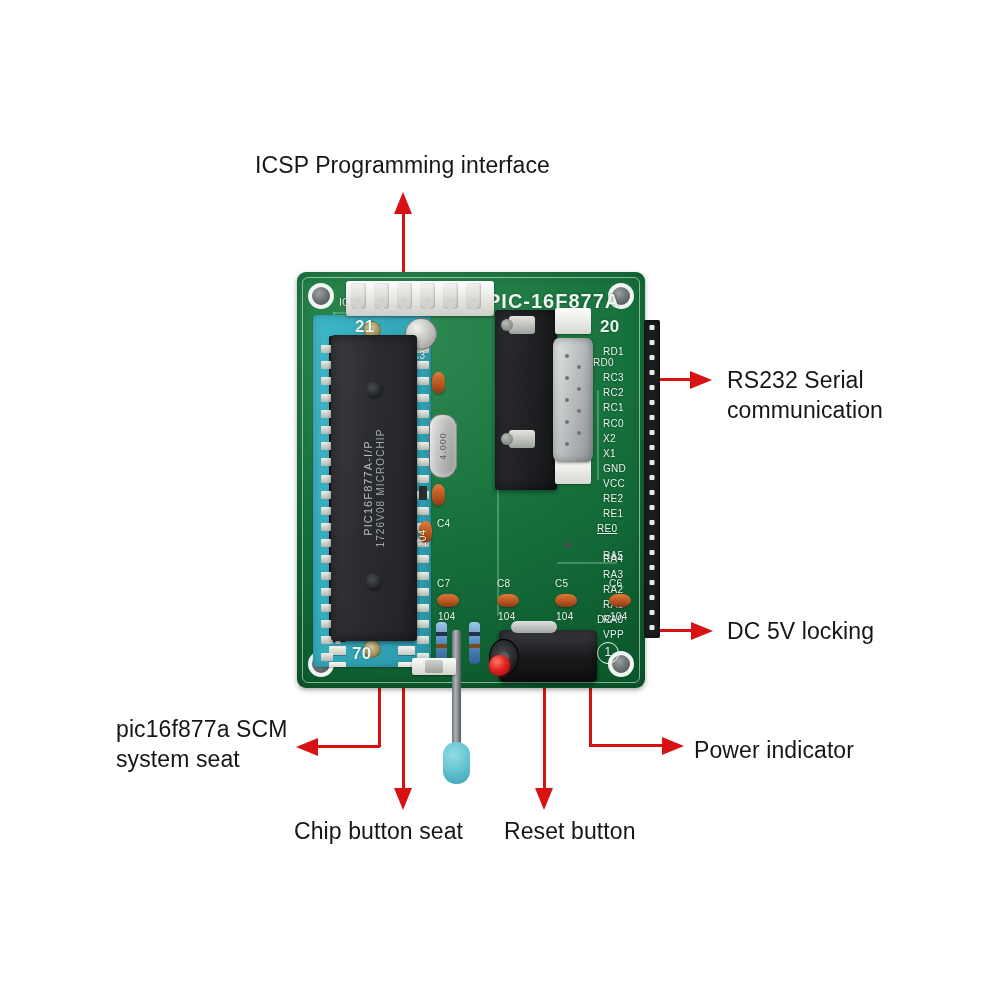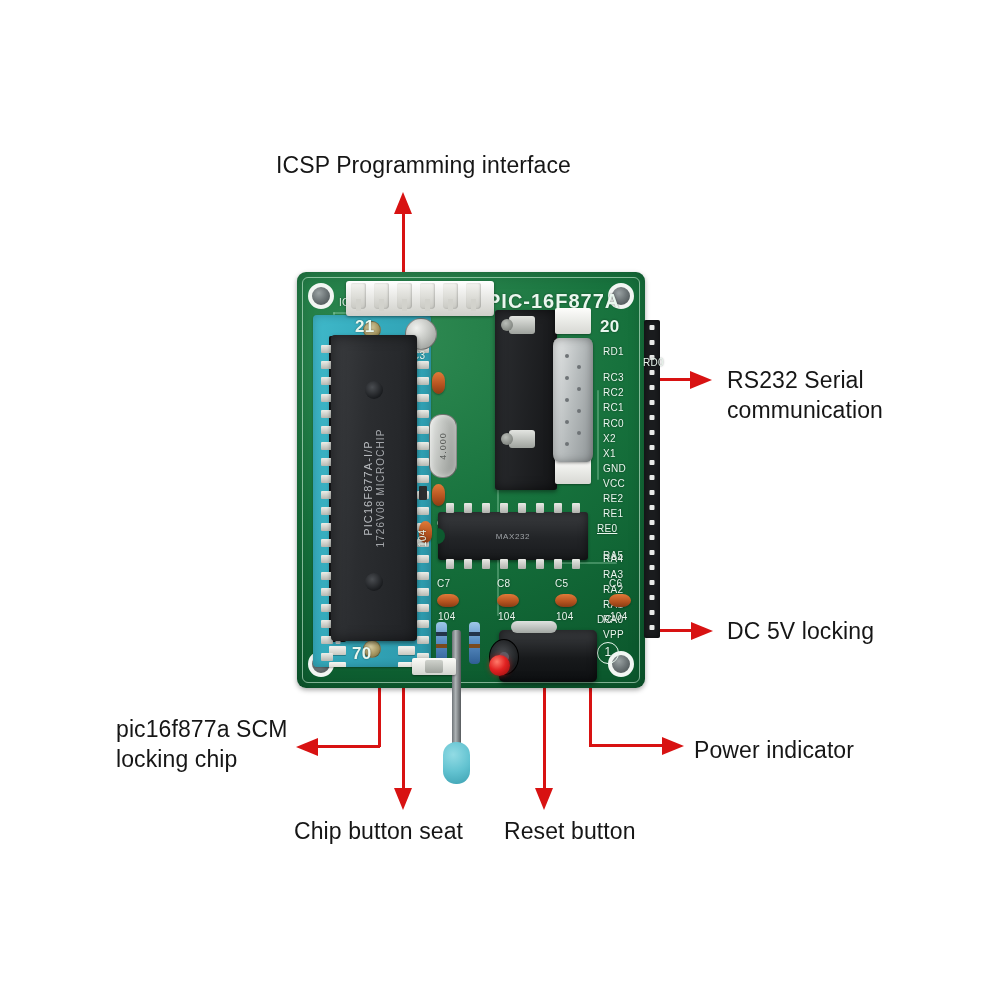--- a/index.html
+++ b/index.html
@@ -263,31 +263,31 @@
     z-index:4;
   }
 
   
   .smd{position:absolute;background:#2a2c2e;border-radius:1px;}
   .trace{position:absolute;background:rgba(180,235,200,.30);border-radius:1px;}
 </style>
 </head>
 <body>
 
-<div class="label" style="left:276px; top:150px;text-align:center;">ICSP Programming interface</div>
+<div class="label" style="left:255px; top:150px;text-align:center;">ICSP Programming interface</div>
 
 <div class="label" style="left:727px; top:365px;">RS232 Serial
 communication</div>
 
 <div class="label" style="left:727px; top:616px;">DC 5V locking</div>
 
 <div class="label" style="left:694px; top:735px;">Power indicator</div>
 
 <div class="label" style="left:116px; top:714px;">pic16f877a SCM
-locking chip</div>
+system seat</div>
 
 <div class="label" style="left:294px; top:816px;">Chip button seat</div>
 
 <div class="label" style="left:504px; top:816px;">Reset button</div>
 
 <div class="ann">
   <div class="vline" style="left:402px; top:210px; height:98px;"></div>
   <div class="arrow-up" style="left:394px; top:192px;"></div>
 </div>
 
@@ -475,21 +475,21 @@
       <div class="silk" style="left: 56px; top: 266.9px;">RB1</div>
       <div class="silk" style="left: 56px; top: 282.2px;">RB2</div>
       <div class="silk" style="left: 56px; top: 297.5px;">RB3</div>
       <div class="silk" style="left: 56px; top: 312.8px;">RB4</div>
       <div class="silk" style="left: 56px; top: 328.1px;">RB5</div>
       <div class="silk" style="left: 56px; top: 343.4px;">RB6</div>
       <div class="silk" style="left: 56px; top: 358.7px;">RB7</div>
     </div>
   <div id="rightPinLabels">
       <div class="silk" style="left: 306px; top: 74px;">RD1</div>
-      <div class="silk" style="left: 306px; top: 85.1px; padding-left: 40px;">RD0</div>
+      <div class="silk" style="left: 296px; top: 85.1px;">RD0</div>
       <div class="silk" style="left: 306px; top: 100.2px;">RC3</div>
       <div class="silk" style="left: 306px; top: 115.3px;">RC2</div>
       <div class="silk" style="left: 306px; top: 130.4px;">RC1</div>
       <div class="silk" style="left: 306px; top: 145.5px;">RC0</div>
       <div class="silk" style="left: 306px; top: 160.6px;">X2</div>
       <div class="silk" style="left: 306px; top: 175.7px;">X1</div>
       <div class="silk" style="left: 306px; top: 190.8px;">GND</div>
       <div class="silk" style="left: 306px; top: 205.9px;">VCC</div>
       <div class="silk" style="left: 306px; top: 221px;">RE2</div>
       <div class="silk" style="left: 306px; top: 236.1px;">RE1</div>
@@ -580,40 +580,20 @@
       <div class="dot" style="left: 12px; top: 82px;"></div>
       <div class="dot" style="left: 12px; top: 104px;"></div>
       <div class="dot" style="left: 24px; top: 27px;"></div>
       <div class="dot" style="left: 24px; top: 49px;"></div>
       <div class="dot" style="left: 24px; top: 71px;"></div>
       <div class="dot" style="left: 24px; top: 93px;"></div>
     </div>
   <div class="db9screw" style="left:212px; top:44px;"></div>
   <div class="db9screw" style="left:212px; top:158px;"></div>
 
-  <div id="max232" style="left:141px; top:240px; width:150px; height:48px;">
-    <div class="notch"></div>
-    <div class="m">MAX232</div>
-  <div class="dipleg" style="left: 8px; top: -9px;"></div>
-      <div class="dipleg" style="left: 8px; top: 47px;"></div>
-      <div class="dipleg" style="left: 26px; top: -9px;"></div>
-      <div class="dipleg" style="left: 26px; top: 47px;"></div>
-      <div class="dipleg" style="left: 44px; top: -9px;"></div>
-      <div class="dipleg" style="left: 44px; top: 47px;"></div>
-      <div class="dipleg" style="left: 62px; top: -9px;"></div>
-      <div class="dipleg" style="left: 62px; top: 47px;"></div>
-      <div class="dipleg" style="left: 80px; top: -9px;"></div>
-      <div class="dipleg" style="left: 80px; top: 47px;"></div>
-      <div class="dipleg" style="left: 98px; top: -9px;"></div>
-      <div class="dipleg" style="left: 98px; top: 47px;"></div>
-      <div class="dipleg" style="left: 116px; top: -9px;"></div>
-      <div class="dipleg" style="left: 116px; top: 47px;"></div>
-      <div class="dipleg" style="left: 134px; top: -9px;"></div>
-      <div class="dipleg" style="left: 134px; top: 47px;"></div>
-    </div>
 
   <div class="ccap" style="left:140px; top:322px;"></div>
   <div class="silk" style="left:140px; top:306px;">C7</div>
   <div class="silk" style="left:141px; top:339px;">104</div>
 
   <div class="ccap" style="left:200px; top:322px;"></div>
   <div class="silk" style="left:200px; top:306px;">C8</div>
   <div class="silk" style="left:201px; top:339px;">104</div>
 
   <div class="ccap" style="left:258px; top:322px;"></div>

